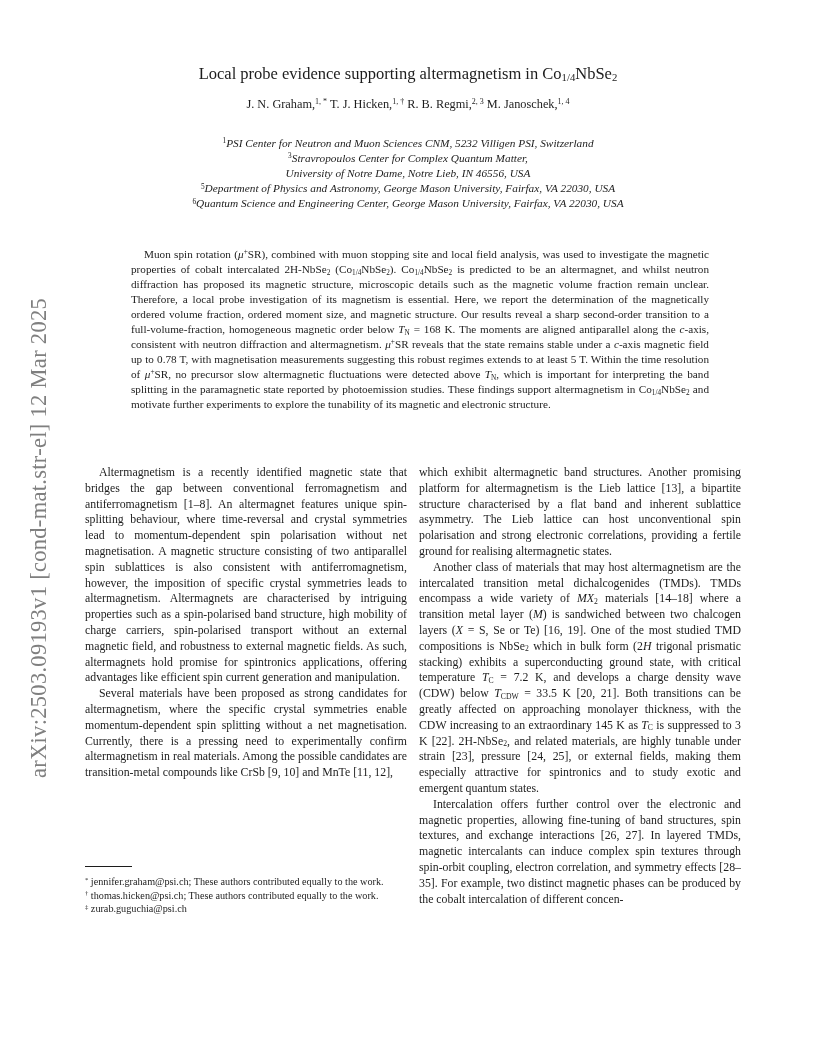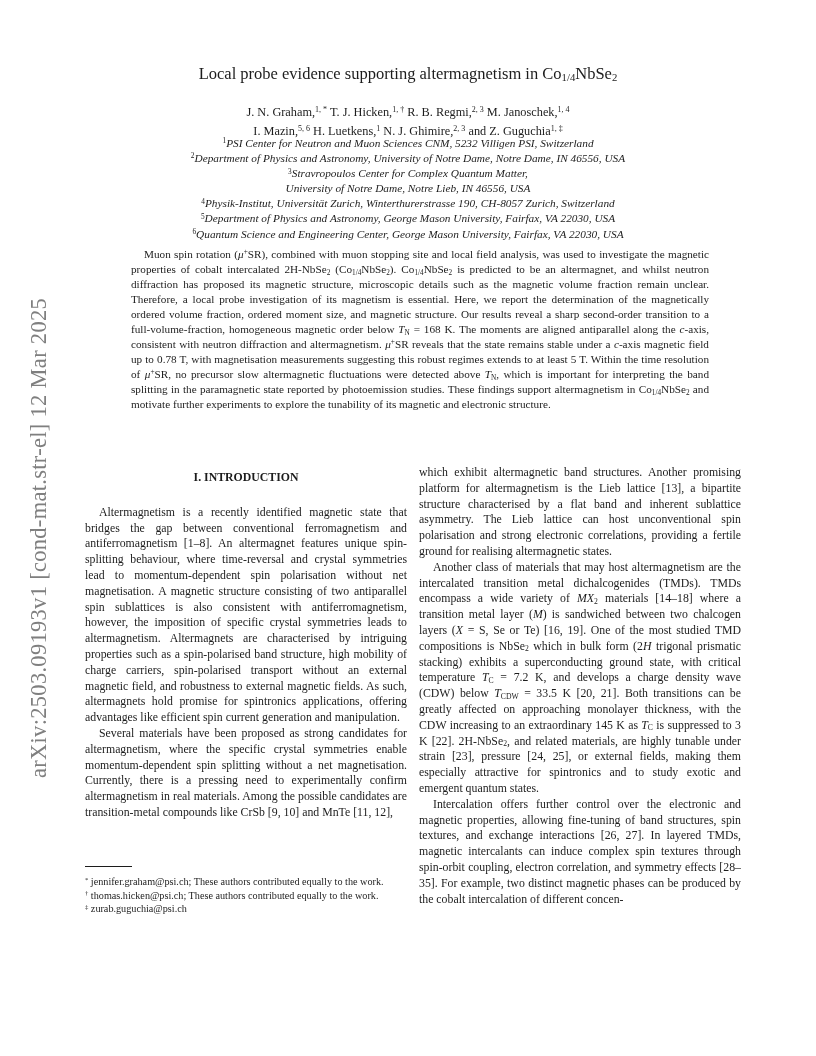--- a/index.html
+++ b/index.html
@@ -12,21 +12,21 @@
     position:absolute;top:538px;left:39px;
     transform:translate(-50%,-50%) rotate(-90deg);
     white-space:nowrap;font-size:22.5px;color:#7f7f7f;letter-spacing:0.3px;
   }
   .title{
     position:absolute;top:64px;left:60px;right:60px;margin:0;
     text-align:center;font-weight:normal;font-size:16.5px;
   }
   .authors{
     position:absolute;top:95px;left:60px;right:60px;
-    text-align:center;font-size:12.3px;line-height:19px;margin-top:8px;
+    text-align:center;font-size:12.3px;line-height:19px;
   }
   .affiliations{
     position:absolute;top:136px;left:60px;right:60px;
     text-align:center;font-style:italic;font-size:11.3px;line-height:15.1px;
   }
   .affiliations sup{font-style:normal;}
   .abstract{
     position:absolute;top:247px;left:131px;width:578px;
     text-align:justify;font-size:11.2px;line-height:15px;
     -webkit-hyphens:auto;hyphens:auto;
@@ -58,39 +58,35 @@
 <body>
 
 <div class="page">
 
   <div class="arxiv-banner">arXiv:2503.09193v1 [cond-mat.str-el] 12 Mar 2025</div>
 
   <h1 class="title">Local probe evidence supporting altermagnetism in Co<sub>1/4</sub>NbSe<sub>2</sub></h1>
 
   <div class="authors">
     <div>J. N. Graham,<sup>1, *</sup> T. J. Hicken,<sup>1, †</sup> R. B. Regmi,<sup>2, 3</sup> M. Janoschek,<sup>1, 4</sup></div>
-    <div>I. Mazin,<sup>5, 6</sup> H. Luetkens,<sup>1</sup> N. J. Ghimire,<sup>2, 3</sup> and Z. Guguchia<sup>1, ‡</sup></div>
   </div>
 
   <div class="affiliations">
     <div><sup>1</sup>PSI Center for Neutron and Muon Sciences CNM, 5232 Villigen PSI, Switzerland</div>
-    <div><sup>2</sup>Department of Physics and Astronomy, University of Notre Dame, Notre Dame, IN 46556, USA</div>
     <div><sup>3</sup>Stravropoulos Center for Complex Quantum Matter,</div>
     <div>University of Notre Dame, Notre Lieb, IN 46556, USA</div>
-    <div><sup>4</sup>Physik-Institut, Universität Zurich, Winterthurerstrasse 190, CH-8057 Zurich, Switzerland</div>
     <div><sup>5</sup>Department of Physics and Astronomy, George Mason University, Fairfax, VA 22030, USA</div>
     <div><sup>6</sup>Quantum Science and Engineering Center, George Mason University, Fairfax, VA 22030, USA</div>
   </div>
 
   <div class="abstract">
     <p>Muon spin rotation (<em>μ</em><sup>+</sup>SR), combined with muon stopping site and local field analysis, was used to investigate the magnetic properties of cobalt intercalated 2H-NbSe<sub>2</sub> (Co<sub>1/4</sub>NbSe<sub>2</sub>). Co<sub>1/4</sub>NbSe<sub>2</sub> is predicted to be an altermagnet, and whilst neutron diffraction has proposed its magnetic structure, microscopic details such as the magnetic volume fraction remain unclear. Therefore, a local probe investigation of its magnetism is essential. Here, we report the determination of the magnetically ordered volume fraction, ordered moment size, and magnetic structure. Our results reveal a sharp second-order transition to a full-volume-fraction, homogeneous magnetic order below <em>T</em><sub>N</sub> = 168 K. The moments are aligned antiparallel along the <em>c</em>-axis, consistent with neutron diffraction and altermagnetism. <em>μ</em><sup>+</sup>SR reveals that the state remains stable under a <em>c</em>-axis magnetic field up to 0.78 T, with magnetisation measurements suggesting this robust regimes extends to at least 5 T. Within the time resolution of <em>μ</em><sup>+</sup>SR, no precursor slow altermagnetic fluctuations were detected above <em>T</em><sub>N</sub>, which is important for interpreting the band splitting in the paramagnetic state reported by photoemission studies. These findings support altermagnetism in Co<sub>1/4</sub>NbSe<sub>2</sub> and motivate further experiments to explore the tunability of its magnetic and electronic structure.</p>
   </div>
 
   <div class="col-left body-text">
-    <div class="section-heading">I. INTRODUCTION</div>
     <p class="para">Altermagnetism is a recently identified magnetic state that bridges the gap between conventional ferromagnetism and antiferromagnetism [1–8]. An altermagnet features unique spin-splitting behaviour, where time-reversal and crystal symmetries lead to momentum-dependent spin polarisation without net magnetisation. A magnetic structure consisting of two antiparallel spin sublattices is also consistent with antiferromagnetism, however, the imposition of specific crystal symmetries leads to altermagnetism. Altermagnets are characterised by intriguing properties such as a spin-polarised band structure, high mobility of charge carriers, spin-polarised transport without an external magnetic field, and robustness to external magnetic fields. As such, altermagnets hold promise for spintronics applications, offering advantages like efficient spin current generation and manipulation.</p>
     <p class="para">Several materials have been proposed as strong candidates for altermagnetism, where the specific crystal symmetries enable momentum-dependent spin splitting without a net magnetisation. Currently, there is a pressing need to experimentally confirm altermagnetism in real materials. Among the possible candidates are transition-metal compounds like CrSb [9, 10] and MnTe [11, 12],</p>
   </div>
 
   <div class="col-right body-text">
     <p class="para noindent">which exhibit altermagnetic band structures. Another promising platform for altermagnetism is the Lieb lattice [13], a bipartite structure characterised by a flat band and inherent sublattice asymmetry. The Lieb lattice can host unconventional spin polarisation and strong electronic correlations, providing a fertile ground for realising altermagnetic states.</p>
     <p class="para">Another class of materials that may host altermagnetism are the intercalated transition metal dichalcogenides (TMDs). TMDs encompass a wide variety of <em>MX</em><sub>2</sub> materials [14–18] where a transition metal layer (<em>M</em>) is sandwiched between two chalcogen layers (<em>X</em> = S, Se or Te) [16, 19]. One of the most studied TMD compositions is NbSe<sub>2</sub> which in bulk form (2<em>H</em> trigonal prismatic stacking) exhibits a superconducting ground state, with critical temperature <em>T</em><sub>C</sub> = 7.2 K, and develops a charge density wave (CDW) below <em>T</em><sub>CDW</sub> = 33.5 K [20, 21]. Both transitions can be greatly affected on approaching monolayer thickness, with the CDW increasing to an extraordinary 145 K as <em>T</em><sub>C</sub> is suppressed to 3 K [22]. 2H-NbSe<sub>2</sub>, and related materials, are highly tunable under strain [23], pressure [24, 25], or external fields, making them especially attractive for spintronics and to study exotic and emergent quantum states.</p>
     <p class="para">Intercalation offers further control over the electronic and magnetic properties, allowing fine-tuning of band structures, spin textures, and exchange interactions [26, 27]. In layered TMDs, magnetic intercalants can induce complex spin textures through spin-orbit coupling, electron correlation, and symmetry effects [28–35]. For example, two distinct magnetic phases can be produced by the cobalt intercalation of different concen-</p>
   </div>
 

